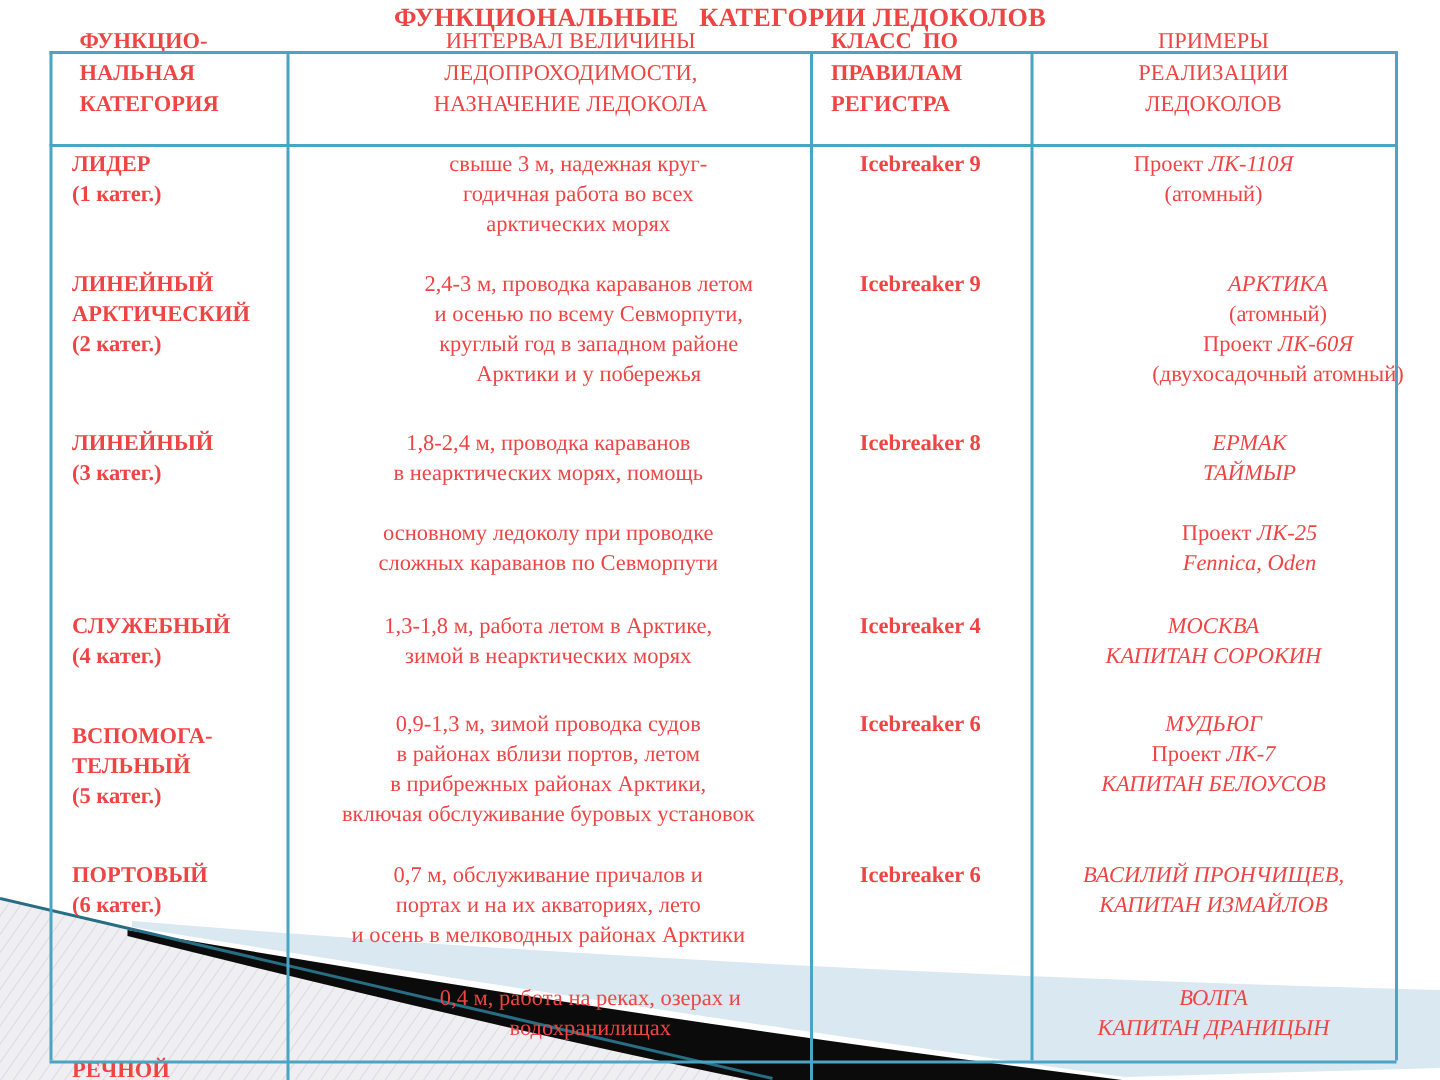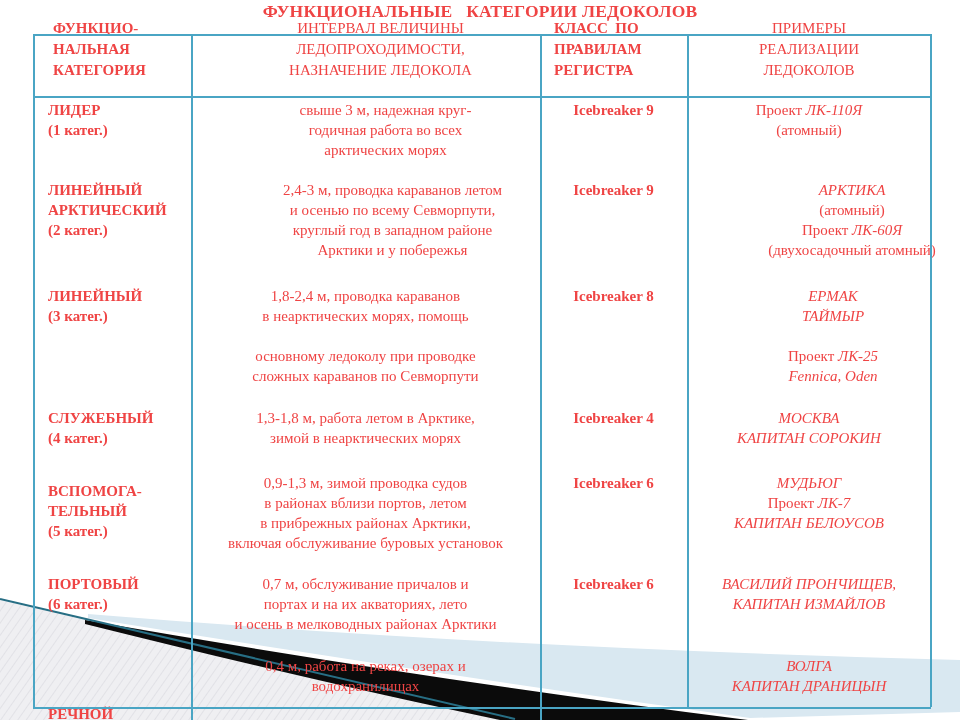--- a/index.html
+++ b/index.html
@@ -102,21 +102,21 @@
       <div class="cell c4" style="top: 473px;"><div class="exline"><i>МУДЬЮГ</i></div><div class="exline">Проект <i>ЛК-7</i></div><div class="exline"><i>КАПИТАН   БЕЛОУСОВ</i></div></div>
       <div class="cell c1" style="top: 574px;">ПОРТОВЫЙ
 (6 катег.)</div>
       <div class="cell c2" style="top: 574px;">0,7 м, обслуживание причалов и
 портах и на их акваториях, лето
 и осень в мелководных  районах Арктики</div>
       <div class="cell c3" style="top: 574px;">Icebreaker 6</div>
       <div class="cell c4" style="top: 574px;"><div class="exline"><i>ВАСИЛИЙ ПРОНЧИЩЕВ,</i></div><div class="exline"><i>КАПИТАН ИЗМАЙЛОВ</i></div></div>
       <div class="cell c1" style="top: 656px; margin-top: 48px;">РЕЧНОЙ
 (7 катег.)</div>
-      <div class="cell c2" style="top: 656px;">0,4 м, работа на реках, озерах и
+      <div class="cell c2" style="top: 656px; padding-left: 28px;">0,4 м, работа на реках, озерах и
 водохранилищах</div>
       <div class="cell c3" style="top: 656px;"></div>
       <div class="cell c4" style="top: 656px;"><div class="exline"><i>ВОЛГА</i></div><div class="exline"><i>КАПИТАН ДРАНИЦЫН</i></div></div>
     </div>
 
   <div class="vline" style="left:33px;  top:34px; height:673px;"></div>
   <div class="vline" style="left:191px; top:34px; height:686px;"></div>
   <div class="vline" style="left:540px; top:34px; height:686px;"></div>
   <div class="vline" style="left:687px; top:34px; height:673px;"></div>
   <div class="vline" style="left:930px; top:34px; height:673px;"></div>

